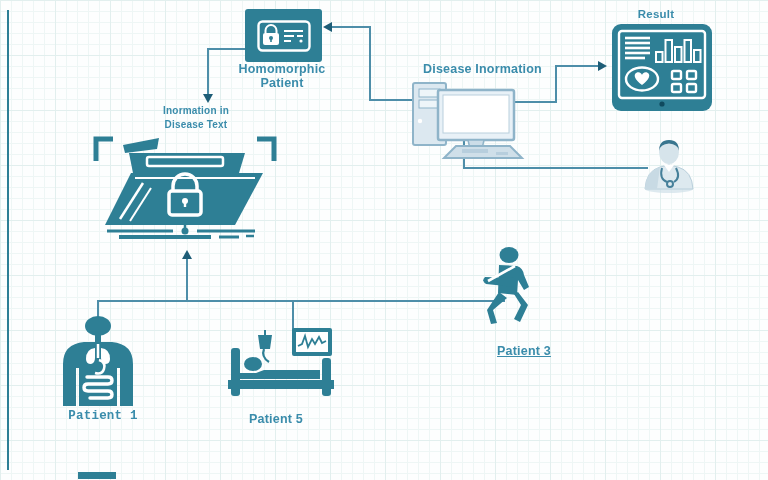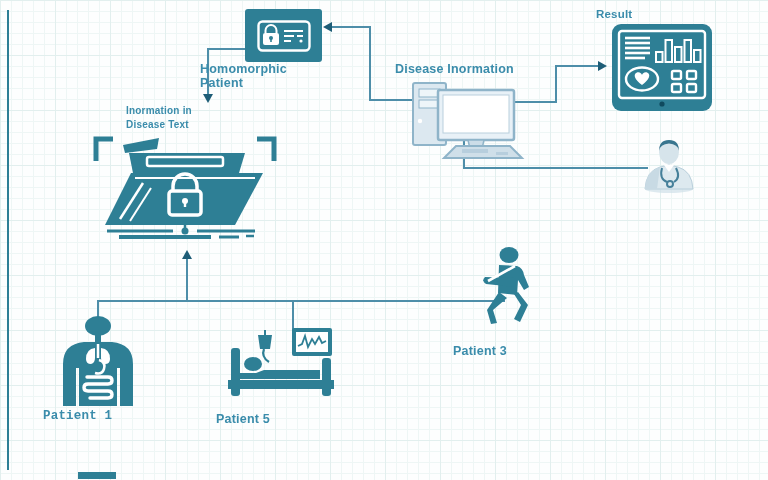--- a/index.html
+++ b/index.html
@@ -10,21 +10,21 @@
     background-image:
       linear-gradient(#e2efee 1px, transparent 1px),
       linear-gradient(90deg,#e2efee 1px, transparent 1px),
       linear-gradient(#eef6f5 1px, transparent 1px),
       linear-gradient(90deg,#eef6f5 1px, transparent 1px);
     background-size:55px 55px,55px 55px,11px 11px,11px 11px;
   }
   .abs{position:absolute;}
   .lbl{
     position:absolute;color:#3a8cab;font-weight:700;font-size:12.5px;
-    line-height:13.5px;letter-spacing:.2px;white-space:nowrap;
+    line-height:13.5px;text-align:center;letter-spacing:.2px;white-space:nowrap;
   }
   
   .seg{position:absolute;background:#4e8ea9;}
   .ah{position:absolute;width:0;height:0;}
   .ah.up{border-left:5px solid transparent;border-right:5px solid transparent;border-bottom:9px solid #1e5d77;}
   .ah.down{border-left:5px solid transparent;border-right:5px solid transparent;border-top:9px solid #1e5d77;}
   .ah.left{border-top:5px solid transparent;border-bottom:5px solid transparent;border-right:9px solid #1e5d77;}
   .ah.right{border-top:5px solid transparent;border-bottom:5px solid transparent;border-left:9px solid #1e5d77;}
   
   .homo-box{left:245px;top:9px;width:77px;height:53px;background:#2e7f95;border-radius:3px;
@@ -72,21 +72,21 @@
       <rect x="6" y="13" width="16" height="12" rx="2" fill="#fff"></rect>
       <circle cx="14" cy="18" r="2" fill="#2e7f95"></circle>
       <rect x="13.2" y="18" width="1.6" height="4" fill="#2e7f95"></rect>
       <line x1="27" y1="11" x2="46" y2="11" stroke="#fff" stroke-width="2"></line>
       <line x1="27" y1="16" x2="37" y2="16" stroke="#fff" stroke-width="2"></line>
       <line x1="40" y1="16" x2="46" y2="16" stroke="#fff" stroke-width="2"></line>
       <line x1="27" y1="21" x2="34" y2="21" stroke="#fff" stroke-width="2"></line>
       <circle cx="44" cy="21" r="1.6" fill="#fff"></circle>
     </svg>
   </div>
-  <div class="lbl" style="left:200px;top:63px;width:140px;">
+  <div class="lbl" style="left:212px;top:63px;width:140px;">
     <span>Homomorphic</span><br>
     <span>Patient</span>
   </div>
 
   <div class="lbl" style="left:126px;top:104px;width:140px;font-size:10px;">
     <span>Inormation in</span><br>
     <span>Disease Text</span>
   </div>
   <svg class="abs" style="left:93px;top:131px;" width="184" height="108" viewBox="0 0 184 108">
     <path d="M3 30 V8 H20" stroke="#2e7f95" stroke-width="5" fill="none"></path>
@@ -189,15 +189,15 @@
   <div class="lbl" style="left:216px;top:413px;width:120px;">Patient 5</div>
 
   <svg class="abs" style="left:478px;top:246px;" width="62" height="82" viewBox="0 0 62 82">
     <ellipse cx="31" cy="9" rx="9.5" ry="8" fill="#2e7f95"></ellipse>
     <path d="M21 19 L39 20 Q45 22 46 29 L51 41 L46 44 L40 34 L39 49 L20 47 Z" fill="#2e7f95"></path>
     <path d="M7 31 q-4 4 1 7 L37 41 L37 32 Z" fill="#2e7f95"></path>
     <line x1="37" y1="20" x2="10" y2="35" stroke="#fff" stroke-width="2.6"></line>
     <path d="M21 46 L9 64 L13 78 L19 77 L15 64 L29 52 Z" fill="#2e7f95"></path>
     <path d="M36 48 L43 59 L36 73 L42 76 L50 59 L40 46 Z" fill="#2e7f95"></path>
   </svg>
-  <div class="lbl" style="left:453px;top:345px;width:120px;">Patient 3</div>
+  <div class="lbl" style="left:464px;top:345px;width:120px;text-decoration:underline;">Patient 3</div>
 
 </div>
 
 </body></html>

